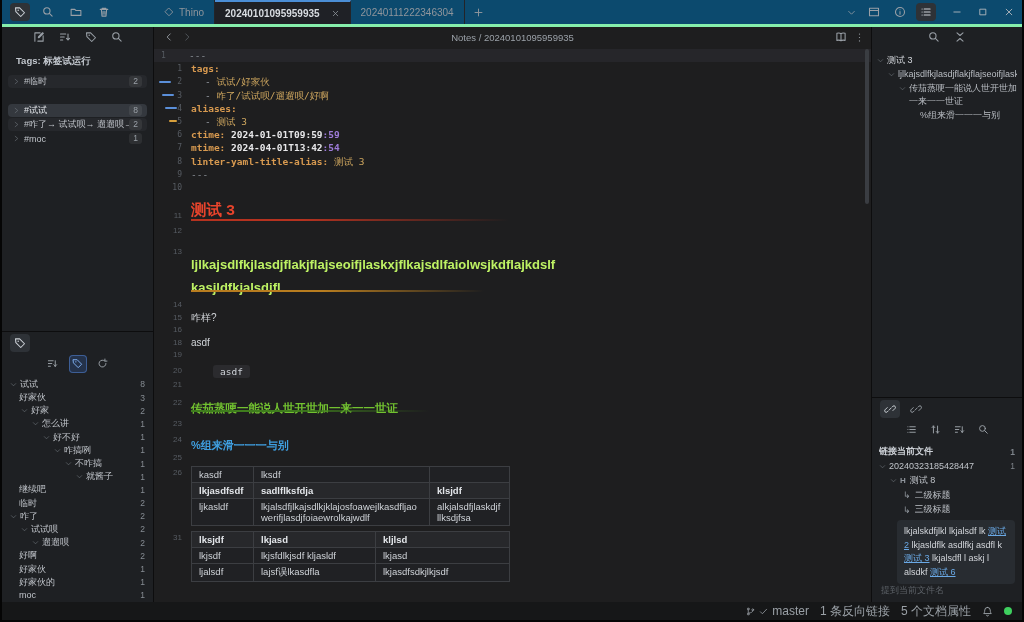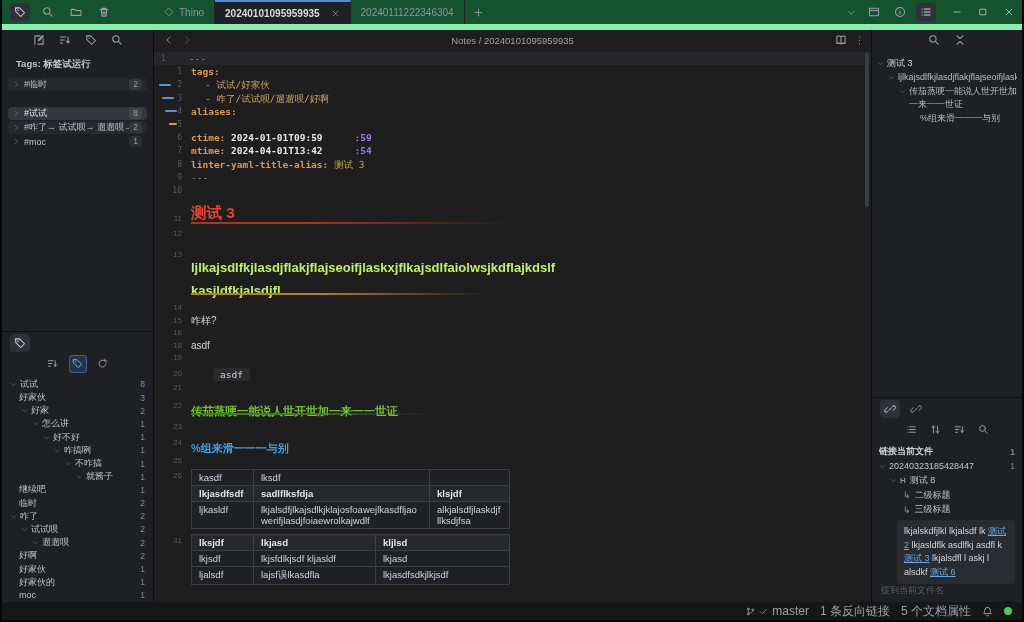--- a/index.html
+++ b/index.html
@@ -3,21 +3,21 @@
 <meta charset="utf-8">
 <style>
   html,body{margin:0;padding:0;width:1024px;height:622px;overflow:hidden;background:#050505;
     font-family:"Liberation Sans",sans-serif;-webkit-font-smoothing:antialiased;}
   .frame{position:absolute;inset:0 2px 2px 2px;display:flex;flex-direction:column;background:#18191b;}
   .ic{display:block;stroke:currentColor;fill:none;stroke-width:1.4;stroke-linecap:round;stroke-linejoin:round;}
   .btn{display:flex;align-items:center;justify-content:center;width:20px;height:18px;border-radius:4px;color:#9aa0a7;cursor:pointer;}
   .btn.on{background:#2e3237;color:#cdd2d8;}
   .btn.onblue{background:#24324a;color:#7fb0f2;box-shadow:0 0 0 1px #3d5e96 inset;}
   
-  .titlebar{height:24px;display:flex;align-items:center;background:#14532d;border-bottom:6px solid #86efac;}
+  .titlebar{height:24px;display:flex;align-items:center;background:#0c4a6e;border-bottom:3px solid #86efac;}
   .ribbon{width:152px;display:flex;align-items:center;gap:8px;padding-left:8px;box-sizing:border-box;}
   .tabs{flex:1;display:flex;align-items:stretch;height:100%;}
   .tab{display:flex;align-items:center;gap:5px;padding:0 10px;font-size:10px;color:#8f959c;border-right:1px solid #232428;cursor:pointer;}
   .tab .dot-ic{color:#8f959c}
   .tab.active{background:#1f2126;color:#d8dce1;border-top:2px solid #4b8ed6;font-weight:bold;}
   .tab .x{margin-left:6px;color:#8f959c;}
   .newtab{display:flex;align-items:center;padding:0 8px;color:#8f959c;cursor:pointer;}
   .tb-right{display:flex;align-items:center;gap:6px;padding:0 8px;}
   .winctl{display:flex;align-items:center;}
   .winctl .btn{width:26px;color:#b6babf;border-radius:0;}
@@ -64,21 +64,21 @@
   .ln{width:28px;min-width:28px;text-align:right;padding-right:9px;color:#575c63;font-size:8px;line-height:inherit;}
   .ln.outer{text-align:left;padding-left:7px;padding-right:0;}
   .lc{width:318px;color:#d2d5d9;}
   .fm{height:13.2px;line-height:13.2px;font-family:"DejaVu Sans Mono",monospace;font-size:9.5px;}
   .fm0{background:#26262a;}
   .delim{color:#8c9198;}
   .ykey{color:#d89a50;font-weight:bold;}
   .ydash{color:#9aa0a7;}
   .yval{color:#cfa75f;}
   .ytime{color:#e8e8ea;font-weight:bold;}
-  .ysec{color:#9d7bd8;font-weight:bold;padding-left:32px;}
+  .ysec{color:#9d7bd8;font-weight:bold;}
   .ind1{padding-left:14px;display:inline-block;}
   .b{height:12px;line-height:12px;}
   .p{height:13px;line-height:13px;font-size:10px;}
   .h1row{margin-top:5px;height:26px;line-height:22px;}
   .h1t{position:relative;display:block;color:#e8442c;font-weight:bold;font-size:15.5px;}
   .h1t:after{content:"";position:absolute;left:0;right:0;top:20px;height:2px;
     background:linear-gradient(90deg,#b5321f 0%,#b5321f 35%,rgba(181,50,31,0));}
   .h2row{margin-top:10px;height:52px;}
   .h2t{color:#bef264;font-weight:bold;font-size:13px;line-height:23px;display:block;}
   .h2t.u{position:relative;}
@@ -494,20 +494,21 @@
         <div class="lrow fm">
             <span class="ln">3</span>
             <span class="lc"><span class="ind1"></span><span class="ydash">-</span> <span class="yval">咋了/试试呗/遛遛呗/好啊</span></span>
           </div>
         <div class="lrow fm">
             <span class="ln">4</span>
             <span class="lc"><span class="ykey">aliases:</span></span>
           </div>
         <div class="lrow fm">
             <span class="ln">5</span>
+            <span class="lc"><span class="ind1"></span><span class="ydash">-</span> <span class="yval">测试 3</span></span>
           </div>
         <div class="lrow fm">
             <span class="ln">6</span>
             <span class="lc"><span class="ykey">ctime:</span> <span class="ytime">2024-01-01T09:59</span><span class="ysec">:59</span></span>
           </div>
         <div class="lrow fm">
             <span class="ln">7</span>
             <span class="lc"><span class="ykey">mtime:</span> <span class="ytime">2024-04-01T13:42</span><span class="ysec">:54</span></span>
           </div>
         <div class="lrow fm">

